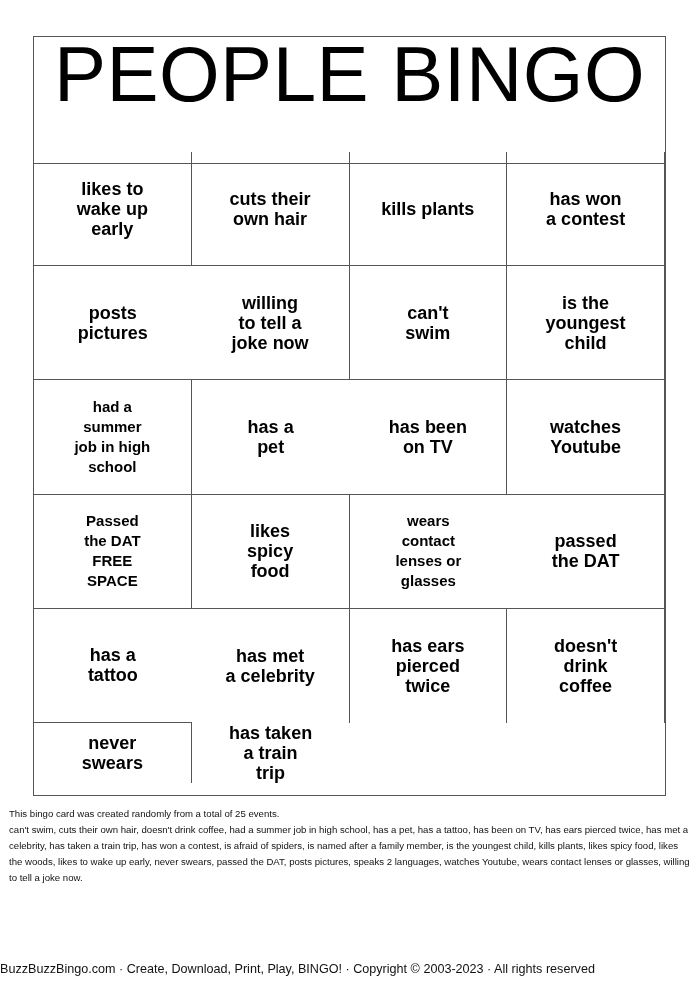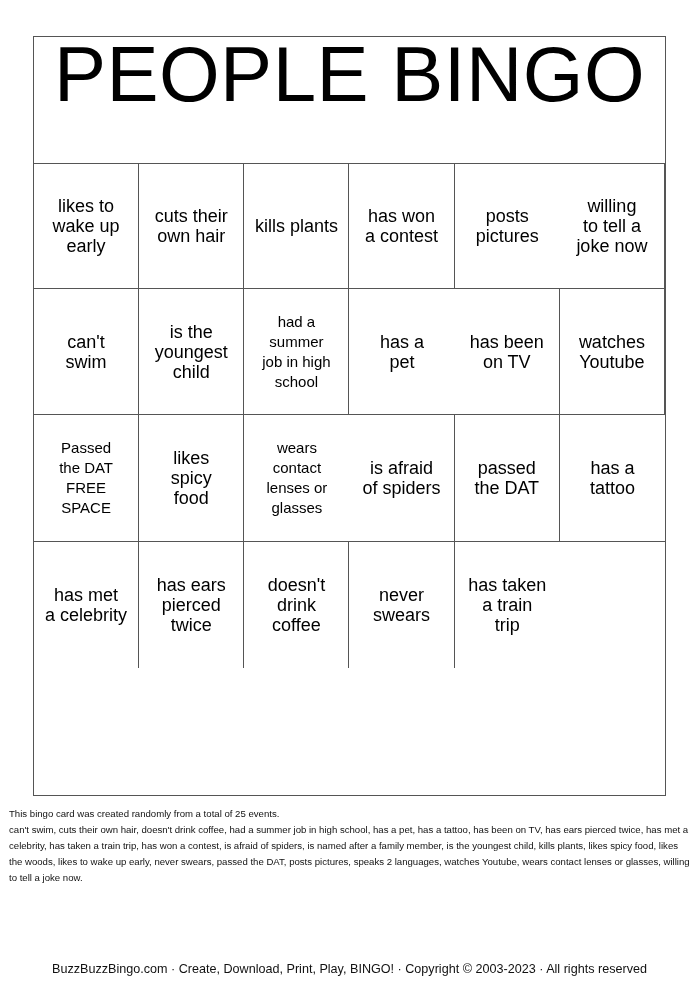--- a/index.html
+++ b/index.html
@@ -38,26 +38,27 @@
     .title {
       font-size: 78px;
       line-height: 1;
       letter-spacing: 0.5px;
       white-space: nowrap;
       margin-top: -2px;
     }
     .grid {
       position: absolute;
       left: 0;
-      top: 126px;
+      top: 115px;
       width: 631px;
       height: 631px;
       display: grid;
-      grid-template-columns: repeat(6, 1fr);
+      grid-template-columns: repeat(4, 1fr);
       grid-template-rows: repeat(5, 1fr);
+      font-weight: bold;
     }
     .cell {
       border-right: 1px solid #555;
       border-bottom: 1px solid #555;
       box-sizing: border-box;
       display: flex;
       align-items: center;
       justify-content: center;
       text-align: center;
       font-size: 18px;
@@ -78,21 +79,21 @@
       width: 684px;
       font-size: 9.6px;
       line-height: 16px;
       color: #111;
     }
     .footer {
       position: absolute;
       left: 0;
       top: 962px;
       width: 699px;
-      text-align: center;
+      text-align: left;
       font-size: 12.6px;
       color: #111;
     }
   </style>
 </head>
 <body>
 
 <div class="card">
   <div class="title-row">
     <div class="title">PEOPLE BINGO</div>
@@ -133,22 +134,20 @@
 FREE
 SPACE</div>
     <div class="cell">likes
 spicy
 food</div>
     <div class="cell small c5">wears
 contact
 lenses or
 glasses</div>
 
-    <div class="cell">is afraid
-of spiders</div>
     <div class="cell">passed
 the DAT</div>
     <div class="cell c5">has a
 tattoo</div>
 
     <div class="cell r5">has met
 a celebrity</div>
     <div class="cell r5">has ears
 pierced
 twice</div>

